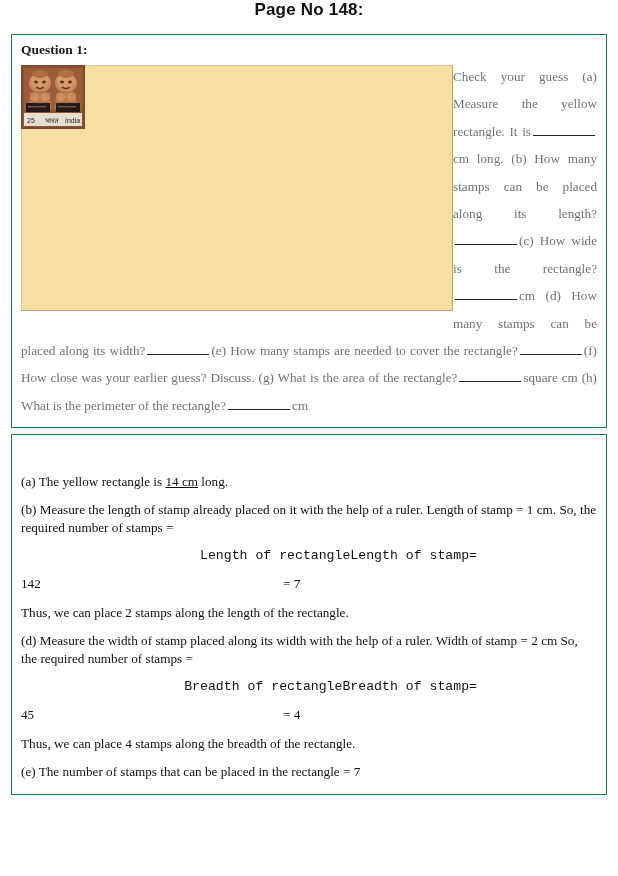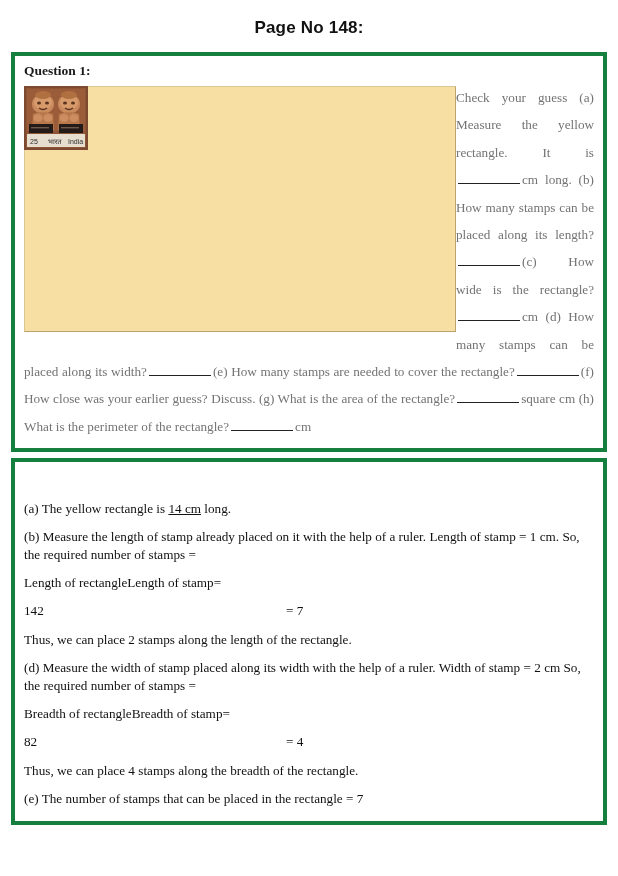--- a/index.html
+++ b/index.html
@@ -15,28 +15,27 @@
     overflow: hidden;
   }
 
   
   .page-title {
     font-family: "Liberation Sans", sans-serif;
     font-weight: bold;
     font-size: 17px;
     text-align: center;
     color: #111111;
-    padding-top: 18px;
     padding-bottom: 14px;
     letter-spacing: 0.2px;
   }
 
   
   .box {
-    border: 4px solid #15803d;
+    border: 1px solid #15803d;
     margin: 0 11px;
     background: #ffffff;
     box-sizing: border-box;
   }
   .box-inner {
     padding: 7px 9px 8px 9px;
   }
   .section-label {
     font-weight: bold;
     font-size: 13.5px;
@@ -102,24 +101,25 @@
   .ans-line {
     margin: 0 0 0 0;
     padding: 5.5px 0 5.5px 0;
     line-height: 1.32;
   }
   .ul { text-decoration: underline; }
 
   
   .frac-row {
     display: flex;
-    justify-content: flex-start;
+    justify-content: flex-end;
     align-items: baseline;
     padding: 5.5px 0 5.5px 0;
     line-height: 1.32;
+    font-family: Liberation Mono, monospace;
   }
   .frac-row .lhs { white-space: nowrap; }
   .frac-row .rhs { white-space: nowrap; padding-right: 120px; }
 
   .num-row {
     display: flex;
     align-items: baseline;
     padding: 5.5px 0 5.5px 0;
     line-height: 1.32;
   }
@@ -209,21 +209,21 @@
           <span class="num">142</span>
           <span class="eq">= 7</span>
         </div>
         <div class="ans-line"><span>Thus, we can place 2 stamps along the length of the rectangle.</span></div>
         <div class="ans-line"><span>(d) Measure the width of stamp placed along its width with the help of a ruler. Width of stamp = 2 cm So, the required number of stamps =</span></div>
         <div class="frac-row">
           <span class="lhs">Breadth of rectangleBreadth of stamp</span>
           <span class="rhs">=</span>
         </div>
         <div class="num-row">
-          <span class="num">82</span>
+          <span class="num">45</span>
           <span class="eq">= 4</span>
         </div>
         <div class="ans-line"><span>Thus, we can place 4 stamps along the breadth of the rectangle.</span></div>
         <div class="ans-line"><span>(e) The number of stamps that can be placed in the rectangle = 7</span></div>
       </div>
 
   </div>
 </div>
 
 </body></html>

